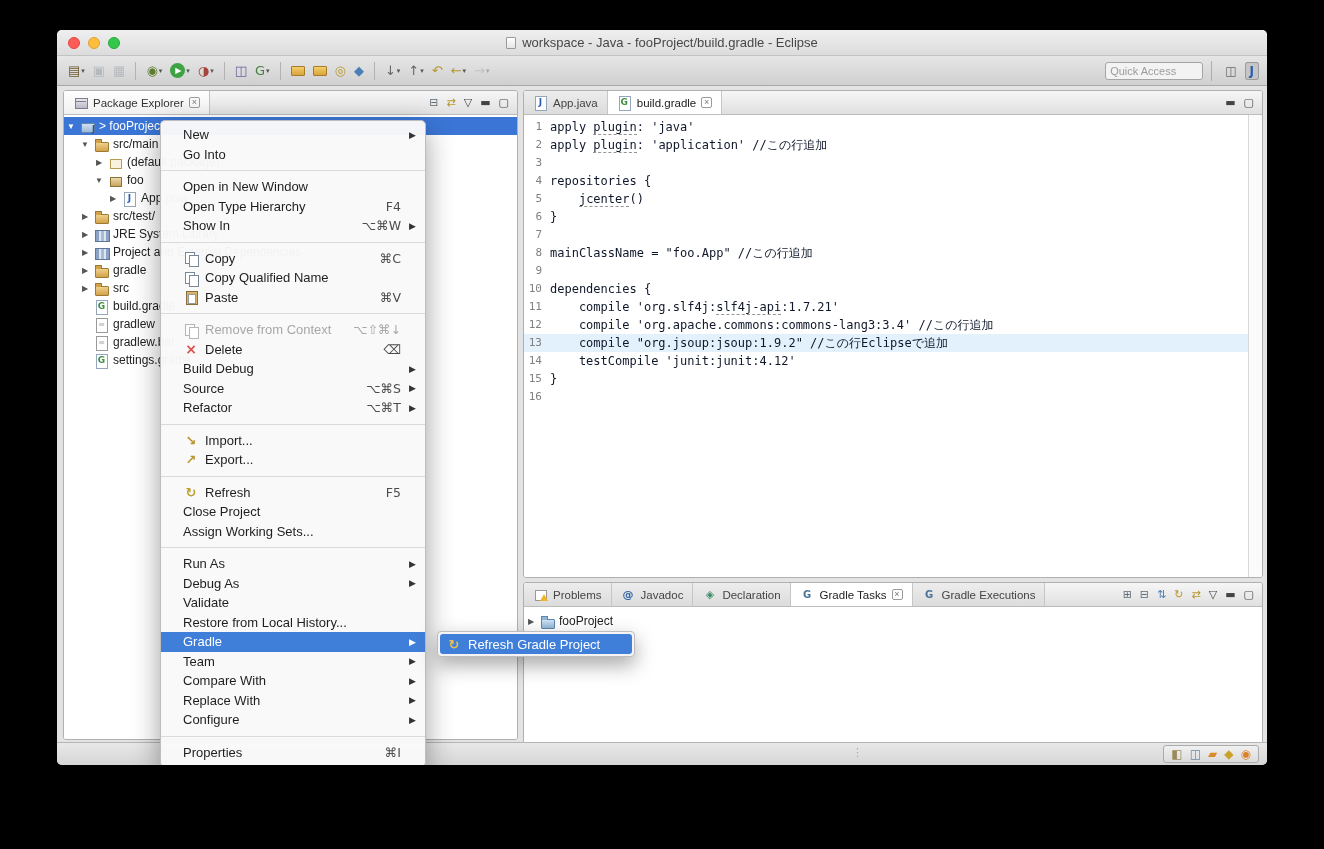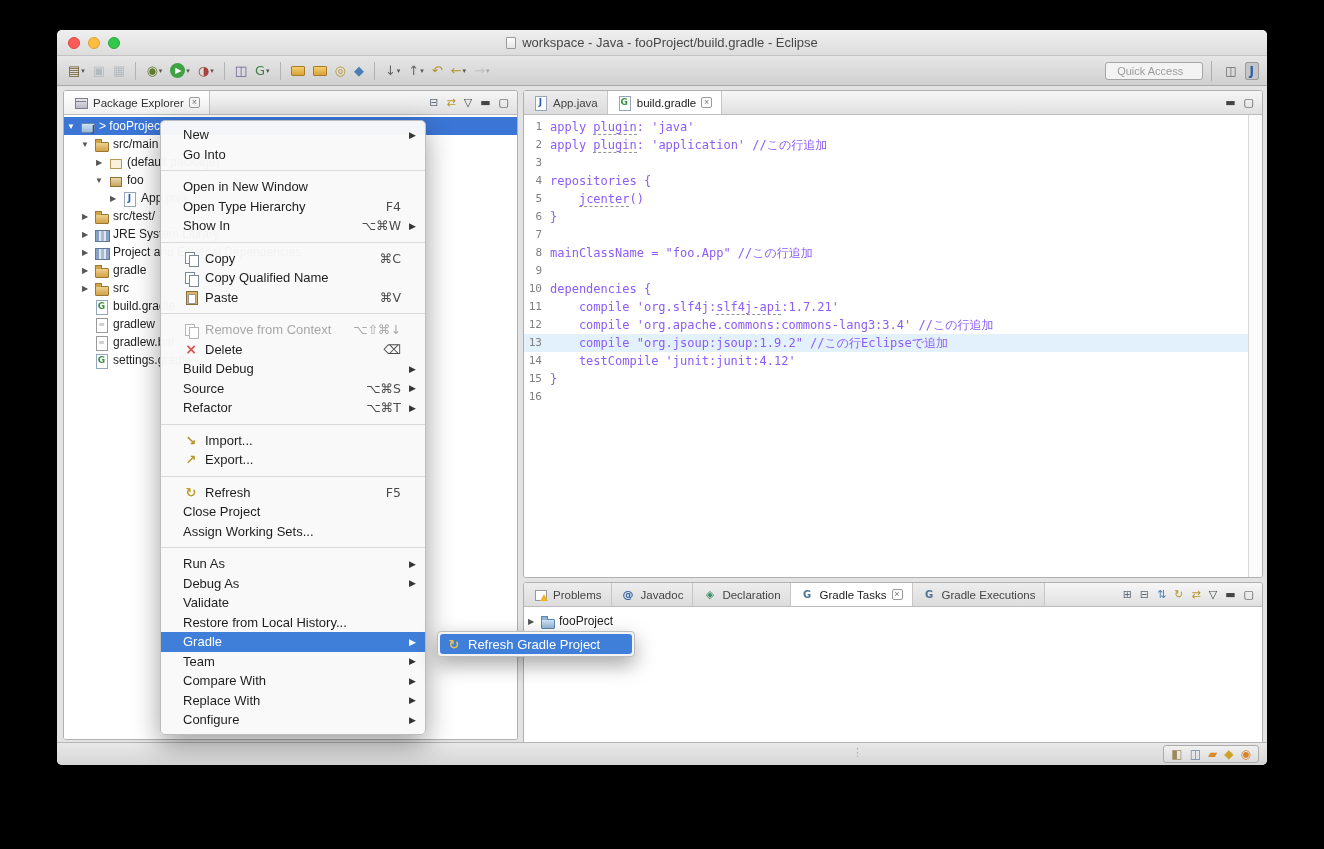--- a/index.html
+++ b/index.html
@@ -33,21 +33,21 @@
   .tbtn .dd { display:none; font-size:7px; color:#555; margin-left:1px; }
   .tbtn.dropdown .dd { display:inline; }
   .tbtn.disabled { opacity:.4; }
   .tbtn.run .g { background:#3fa245; color:#fff; width:15px; height:15px; border-radius:50%;
                  display:flex; align-items:center; justify-content:center; font-size:8px; padding-left:1px; }
   .tbtn.foldbtn .g { width:14px; height:10px; background:linear-gradient(#f3cf6b,#d9a33c);
                      border:1px solid #a67c28; border-radius:1px; }
   .tbtn.tsep { width:1px; height:18px; background:#b2b2b2; padding:0; margin:0 5px; border-radius:0; }
   .tright { margin-left:auto; display:flex; align-items:center; gap:8px; }
   .qa { width:98px; height:18px; border:1px solid #a5a5a5; border-radius:3px; background:#f3f3f3;
-        font-size:11px; padding:0 11px; color:#333; font-family:inherit; }
+        font-size:11px; padding:0 4px; color:#333; font-family:inherit; }
   .qa::placeholder { color:#9c9c9c; }
   .tsep2 { width:1px; height:20px; background:#adadad; }
   .persp { display:flex; gap:3px; align-items:center; }
   .pbtn { border:none; background:transparent; padding:2px 5px; border-radius:3px; display:flex; }
   .pbtn .g { font-size:12px; font-weight:bold; font-family:"DejaVu Sans",sans-serif; }
   .pbtn.active { background:#c6c6c6; box-shadow:inset 0 0 0 1px #9b9b9b; }
 
   
   .view { position:absolute; background:#fff; border:1px solid #b0b0b0; border-radius:3px; overflow:hidden; }
   .pkg    { left:6px;   top:60px;  width:455px; height:650px; }
@@ -77,21 +77,21 @@
   .trow.selected .tw { color:#fff; }
   .tlabel { overflow:hidden; }
 
   
   .codewrap { position:relative; height:calc(100% - 24px); background:#fff;
               font-family:"DejaVu Sans Mono","Liberation Mono",monospace; font-size:12px; }
   .codelines { padding-top:3px; }
   .crow { display:flex; height:18px; line-height:18px; white-space:pre; }
   .crow.highlight { background:#e3f1fc; }
   .lnum { width:26px; flex:none; text-align:right; padding-right:8px; color:#808080; font-size:11px; }
-  .codetext { color:#8b5cf6; }
+  .codetext { color:#0f172a; }
   .uline { border-bottom:1px dashed #949494; }
   .overview { position:absolute; top:0; right:0; bottom:0; width:14px;
               border-left:1px solid #d8d8d8; background:#fbfbfb; }
   .panelbody { height:calc(100% - 24px); background:#fff; padding-top:3px; }
 
   
   .menu { position:absolute; left:103px; top:90px; width:266px;
           background:rgba(249,249,249,.97); border:1px solid #bdbdbd; border-radius:5px;
           box-shadow:0 10px 28px rgba(0,0,0,.38); padding:4px 0; z-index:40; }
   .menu-item { display:flex; align-items:center; height:19.5px; padding:0 9px 0 22px;
@@ -750,20 +750,26 @@
           <span class="mlabel">Replace With</span>
           <span class="mshort"></span>
           <span class="sub-arrow">▶</span>
         </div>
         <div class="menu-item sub">
           <span class="mi ic-none"></span>
           <span class="mlabel">Configure</span>
           <span class="mshort"></span>
           <span class="sub-arrow">▶</span>
         </div>
+        <div class="menu-item sep">
+          <span class="mi ic-none"></span>
+          <span class="mlabel">Properties</span>
+          <span class="mshort">⌘I</span>
+          <span class="sub-arrow">▶</span>
+        </div>
       </div>
 
     <div class="submenu">
 
     <div class="menu-item highlighted">
           <span class="mi mi-gradle-refresh"></span>
           <span class="mlabel">Refresh Gradle Project</span>
         </div>
       </div>
 

